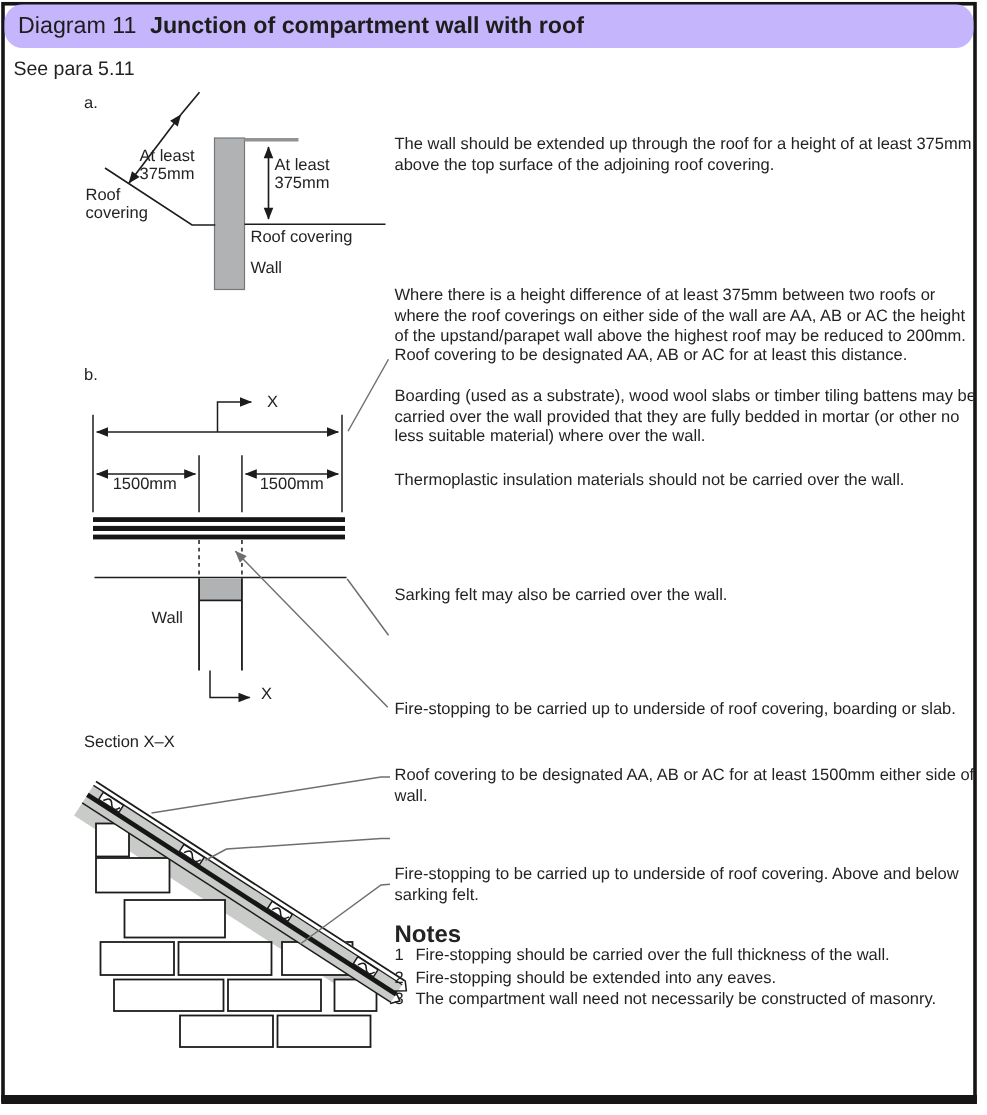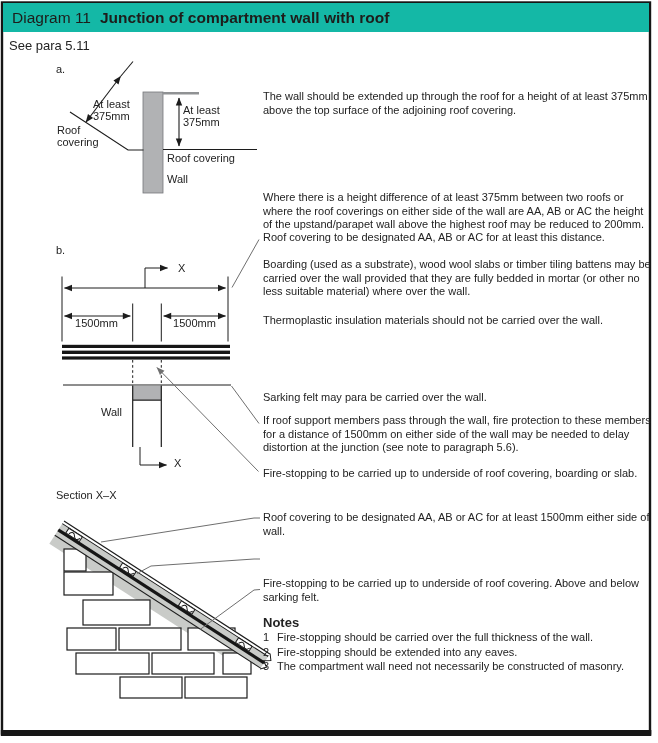--- a/index.html
+++ b/index.html
@@ -1,26 +1,26 @@
 <!DOCTYPE html>
 <html><head>
 <meta charset="utf-8">
 <style>
   html,body{margin:0;padding:0;background:#fff;}
   body{font-family:"Liberation Sans","DejaVu Sans",sans-serif;color:#232323;}
   .page{position:relative;width:658px;height:743px;background:#fff;overflow:hidden;}
-  .header{position:absolute;left:3px;top:3px;width:646px;height:29px;background:#14b8a6;
-          display:flex;align-items:center;padding-left:9px;box-sizing:border-box;}
+  .header{position:absolute;left:3px;top:3px;width:646px;height:29px;background:#c4b5fd;
+          display:flex;align-items:center;padding-left:9px;box-sizing:border-box;border-radius:12px;}
   .header .dn{font-size:15.5px;color:#1d1d1b;margin-right:9px;white-space:nowrap;}
   .header .ttl{font-size:15.5px;font-weight:bold;color:#1d1d1b;white-space:nowrap;}
   .seepara{position:absolute;left:9px;top:38px;font-size:13px;}
   .txt{position:absolute;left:263px;width:388px;font-size:11px;line-height:13.6px;}
   .lbl{position:absolute;font-size:11px;line-height:12.2px;white-space:pre;}
   .ctr{text-align:center;}
-  .notes-h{position:absolute;left:263px;top:615px;font-size:13px;font-weight:bold;}
+  .notes-h{position:absolute;left:263px;top:615px;font-size:16px;font-weight:bold;}
   .notes{position:absolute;left:263px;top:630px;width:390px;font-size:11px;line-height:14.5px;}
   .note{display:flex;}
   .note .nn{width:14px;flex:none;}
   svg{position:absolute;left:0;top:0;}
 </style>
 </head>
 <body>
 
 <div class="page">
 
@@ -147,22 +147,21 @@
   <div class="lbl" style="left:56px;top:244px;">b.</div>
   <div class="lbl" style="left:178px;top:262px;">X</div>
   <div class="lbl ctr" style="left:62px;top:317px;width:69px;">1500mm</div>
   <div class="lbl ctr" style="left:163px;top:317px;width:63px;">1500mm</div>
   <div class="lbl" style="left:101px;top:406px;">Wall</div>
   <div class="lbl" style="left:174px;top:457px;">X</div>
 
   <div class="txt" style="top:231px;">Roof covering to be designated AA, AB or AC for at least this distance.</div>
   <div class="txt" style="top:314px;">Thermoplastic insulation materials should not be carried over the wall.</div>
   <div class="txt" style="top:258px;">Boarding (used as a substrate), wood wool slabs or timber tiling battens may be carried over the wall provided that they are fully bedded in mortar (or other no less suitable material) where over the wall.</div>
-  <div class="txt" style="top:391px;">Sarking felt may para be carried over the wall.</div>
-  <div class="txt" style="top:414px;">If roof support members pass through the wall, fire protection to these members for a distance of 1500mm on either side of the wall may be needed to delay distortion at the junction (see note to paragraph 5.6).</div>
+  <div class="txt" style="top:391px;">Sarking felt may also be carried over the wall.</div>
   <div class="txt" style="top:467px;">Fire-stopping to be carried up to underside of roof covering, boarding or slab.</div>
 
   <div class="lbl" style="left:56px;top:489px;">Section X–X</div>
   <div class="txt" style="top:511px;">Roof covering to be designated AA, AB or AC for at least 1500mm either side of wall.</div>
   <div class="txt" style="top:577px;">Fire-stopping to be carried up to underside of roof covering. Above and below sarking felt.</div>
 
   <div class="notes-h">Notes</div>
   <div class="notes">
     <div class="note">
       <span class="nn">1</span>

